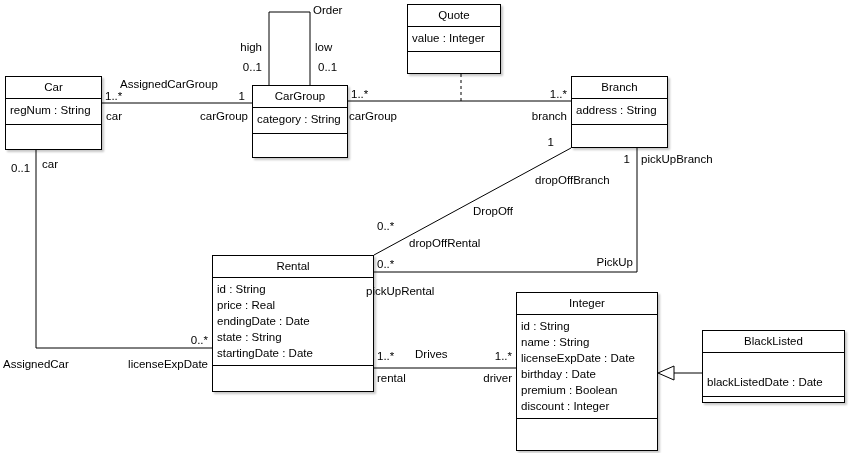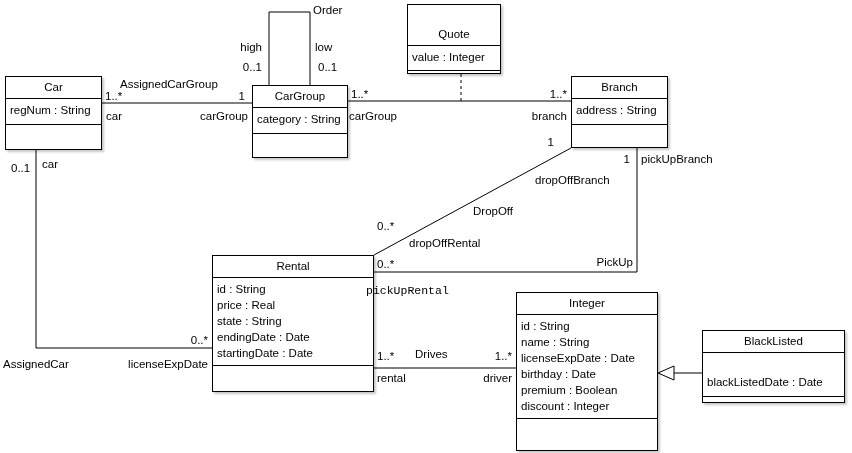--- a/index.html
+++ b/index.html
@@ -101,42 +101,42 @@
 
   <div class="uml-class" style="left:252px; top:85px; width:96px; height:73px;">
     <div class="uml-name" style="height:22px;">CarGroup</div>
     <div class="uml-attrs" style="height:26px;">
       <div class="uml-attr">category : String</div>
     </div>
     <div class="uml-ops" style="height:23px;"></div>
   </div>
 
   <div class="uml-class" style="left:407px; top:4px; width:94px; height:70px;">
-    <div class="uml-name" style="height:22px;margin-top:19px;">Quote</div>
+    <div class="uml-name" style="height:22px;">Quote</div>
     <div class="uml-attrs" style="height:25px;">
       <div class="uml-attr">value : Integer</div>
     </div>
     <div class="uml-ops" style="height:21px;"></div>
   </div>
 
   <div class="uml-class" style="left:571px; top:76px; width:97px; height:72px;">
     <div class="uml-name" style="height:22px;">Branch</div>
     <div class="uml-attrs" style="height:26px;">
       <div class="uml-attr">address : String</div>
     </div>
     <div class="uml-ops" style="height:22px;"></div>
   </div>
 
   <div class="uml-class" style="left:212px; top:255px; width:162px; height:137px;">
     <div class="uml-name" style="height:22px;">Rental</div>
     <div class="uml-attrs" style="height:88px;">
       <div class="uml-attr">id : String</div>
       <div class="uml-attr">price : Real</div>
+      <div class="uml-attr">endingDate : Date</div>
       <div class="uml-attr">state : String</div>
-      <div class="uml-attr">endingDate : Date</div>
       <div class="uml-attr">startingDate : Date</div>
     </div>
     <div class="uml-ops" style="height:25px;"></div>
   </div>
 
   <div class="uml-class" style="left:516px; top:292px; width:142px; height:159px;">
     <div class="uml-name" style="height:22px;">Integer</div>
     <div class="uml-attrs" style="height:104px;">
       <div class="uml-attr">id : String</div>
       <div class="uml-attr">name : String</div>
@@ -182,21 +182,21 @@
   <div class="lbl" style="left:473px; top:205px;">DropOff</div>
   <div class="lbl right" style="left:554px; top:136px;">1</div>
   <div class="lbl" style="left:535px; top:174px;">dropOffBranch</div>
   <div class="lbl" style="left:377px; top:220px;">0..*</div>
   <div class="lbl" style="left:409px; top:237px;">dropOffRental</div>
 
   <div class="lbl right" style="left:633px; top:256px;">PickUp</div>
   <div class="lbl right" style="left:630px; top:153px;">1</div>
   <div class="lbl" style="left:641px; top:153px;">pickUpBranch</div>
   <div class="lbl" style="left:377px; top:258px;">0..*</div>
-  <div class="lbl" style="left:366px; top:285px;font-family:Liberation Mono, monospace;">pickUpRental</div>
+  <div class="lbl" style="left:366px; top:285px;">pickUpRental</div>
 
   <div class="lbl" style="left:415px; top:348px;">Drives</div>
   <div class="lbl" style="left:377px; top:350px;">1..*</div>
   <div class="lbl" style="left:377px; top:372px;">rental</div>
   <div class="lbl right" style="left:512px; top:350px;">1..*</div>
   <div class="lbl right" style="left:512px; top:372px;">driver</div>
 
 </div>
 
 </body></html>

